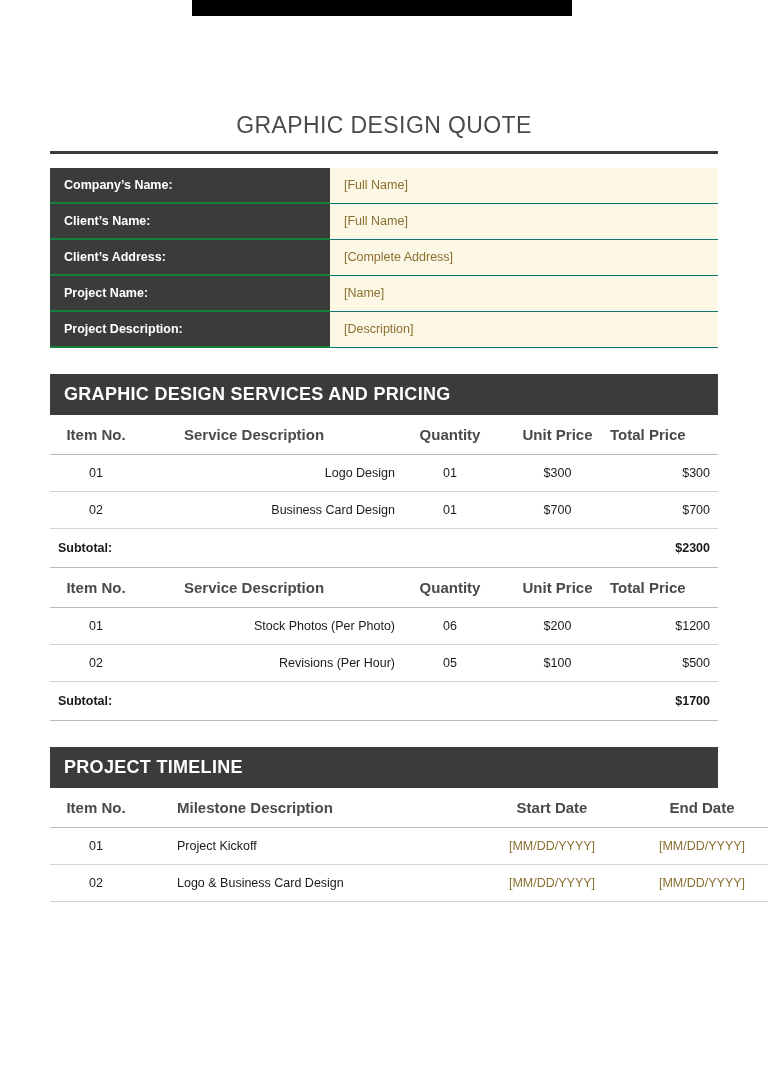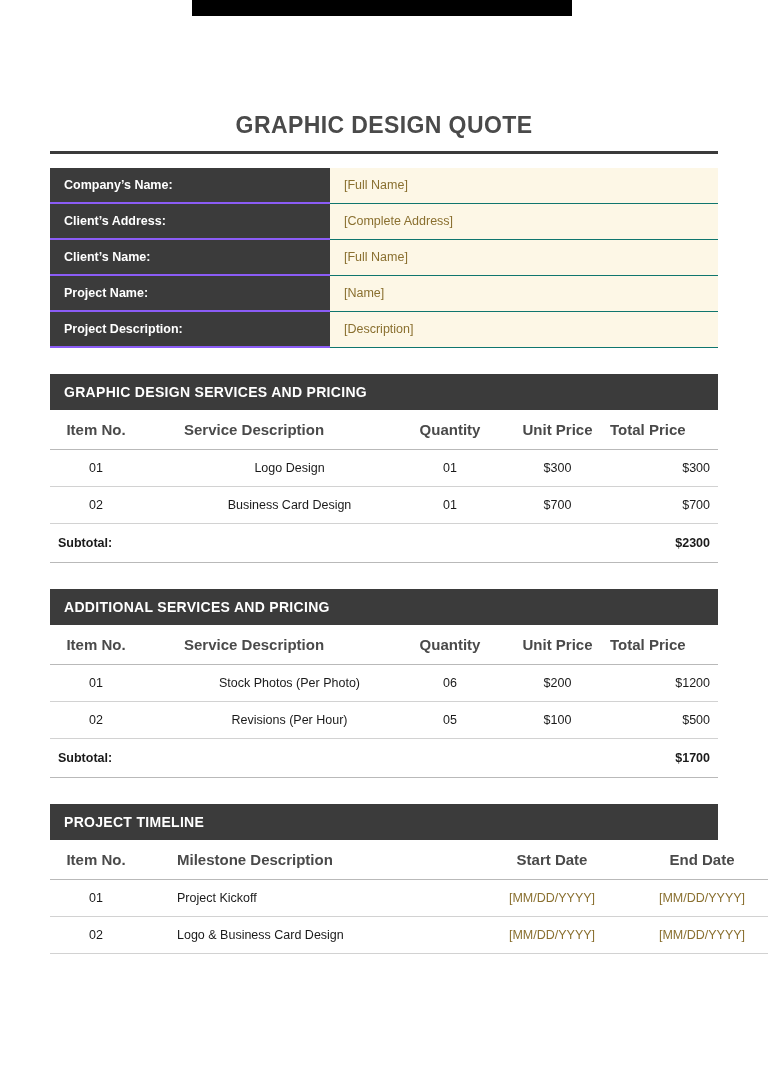--- a/index.html
+++ b/index.html
@@ -27,21 +27,21 @@
     position: absolute;
     top: 0;
     left: 0;
     width: 768px;
     padding: 0 50px;
     box-sizing: border-box;
   }
   .doc-title {
     text-align: center;
     font-size: 23px;
-    font-weight: bold;
+    font-weight: normal;
     color: #4a4a4a;
     letter-spacing: 0.4px;
     margin-top: 112px;
     margin-bottom: 12px;
   }
   .title-rule {
     border-bottom: 3px solid #3b3b3b;
     margin: 0 0 14px 0;
   }
 
@@ -56,34 +56,34 @@
     vertical-align: middle;
     font-size: 12.5px;
     border-bottom: 1px solid #ffffff;
   }
   table.info td.label {
     width: 265px;
     background: #3b3b3b;
     color: #ffffff;
     font-weight: bold;
     padding-left: 14px;
-    border-bottom: 2px solid #8b5cf6;
+    border-bottom: 2px solid #15803d;
   }
   table.info td.value {
     background: #fdf7e6;
     color: #8a7030;
     padding-left: 14px;
     border-bottom: 1px solid #0f766e;
   }
 
   
   .section-header {
     background: #3b3b3b;
     color: #ffffff;
-    font-size: 14px;
+    font-size: 18px;
     font-weight: bold;
     letter-spacing: 0.3px;
     padding: 10px 14px;
     margin-top: 26px;
   }
 
   
   table.data {
     width: 100%;
     border-collapse: collapse;
@@ -99,21 +99,21 @@
   }
   table.data td {
     font-size: 12.5px;
     color: #1a1a1a;
     padding: 11px 0;
     border-bottom: 1px solid #d2d2d2;
     text-align: center;
     margin-top: 24px;
   }
   table.data .c-item { width: 92px; }
-  table.data .c-desc { text-align: center; padding-left: 42px; }
+  table.data .c-desc { text-align: right; padding-left: 42px; }
   table.data .c-qty  { width: 110px; }
   table.data .c-unit { width: 105px; }
   table.data .c-total{ width: 100px; padding-right: 8px; text-align: right;}
   table.data th.c-total { text-align: left; padding-right: 8px; }
   table.data th.c-desc { text-align: left; padding-left: 42px; }
 
   table.data tr.subtotal td {
     font-weight: bold;
     border-bottom: 1px solid #b9b9b9;
     border-top: 1px solid #b9b9b9;
@@ -145,26 +145,26 @@
   <div class="doc-title">GRAPHIC DESIGN QUOTE</div>
   <div class="title-rule"></div>
 
   <table class="info">
     <tbody>
       <tr>
         <td class="label">Company’s Name:</td>
         <td class="value">[Full Name]</td>
       </tr>
       <tr>
+        <td class="label">Client’s Name:</td>
+        <td class="value">[Full Name]</td>
+      </tr>
+      <tr>
         <td class="label">Client’s Address:</td>
         <td class="value">[Complete Address]</td>
-      </tr>
-      <tr>
-        <td class="label">Client’s Name:</td>
-        <td class="value">[Full Name]</td>
       </tr>
       <tr>
         <td class="label">Project Name:</td>
         <td class="value">[Name]</td>
       </tr>
       <tr>
         <td class="label">Project Description:</td>
         <td class="value">[Description]</td>
       </tr>
     </tbody>
@@ -196,21 +196,20 @@
         <td class="c-unit">$700</td>
         <td class="c-total">$700</td>
       </tr>
       <tr class="subtotal">
         <td class="sub-label" colspan="4">Subtotal:</td>
         <td class="sub-value">$2300</td>
       </tr>
     </tbody>
   </table>
 
-  <div class="section-header">ADDITIONAL SERVICES AND PRICING</div>
   <table class="data">
     <thead>
       <tr>
         <th class="c-item">Item No.</th>
         <th class="c-desc">Service Description</th>
         <th class="c-qty">Quantity</th>
         <th class="c-unit">Unit Price</th>
         <th class="c-total">Total Price</th>
       </tr>
     </thead>

